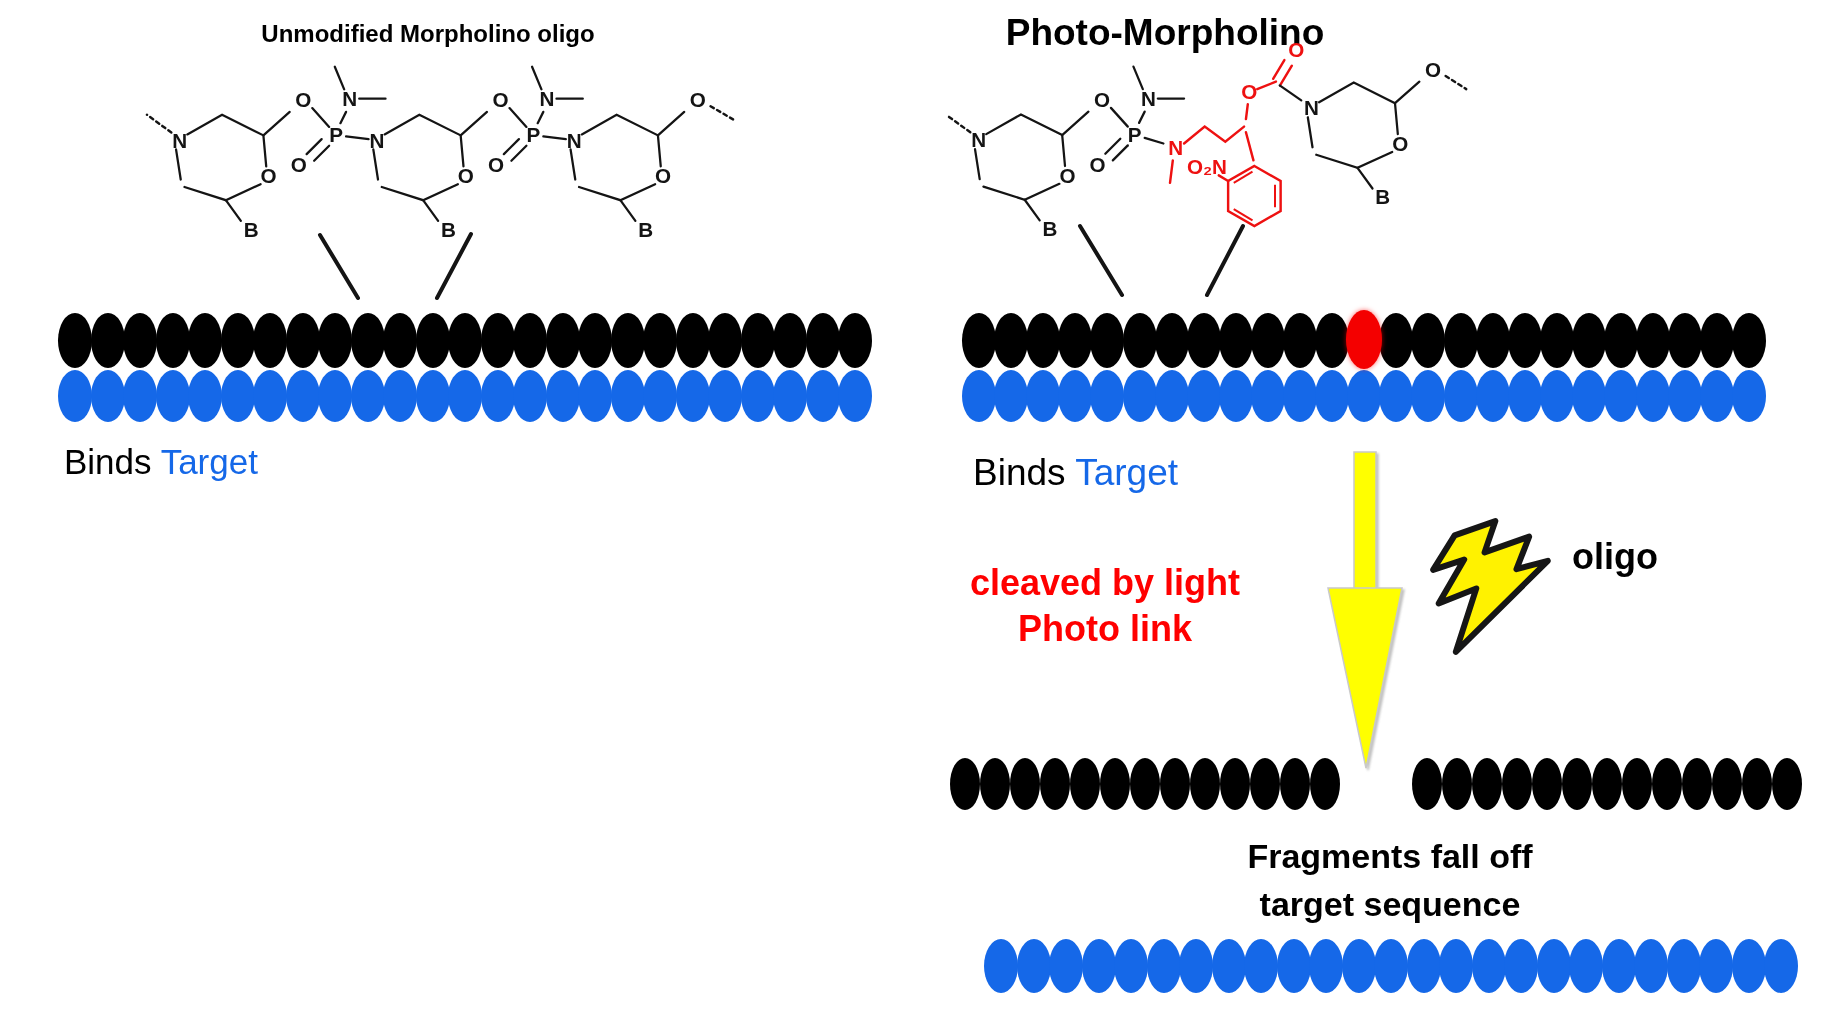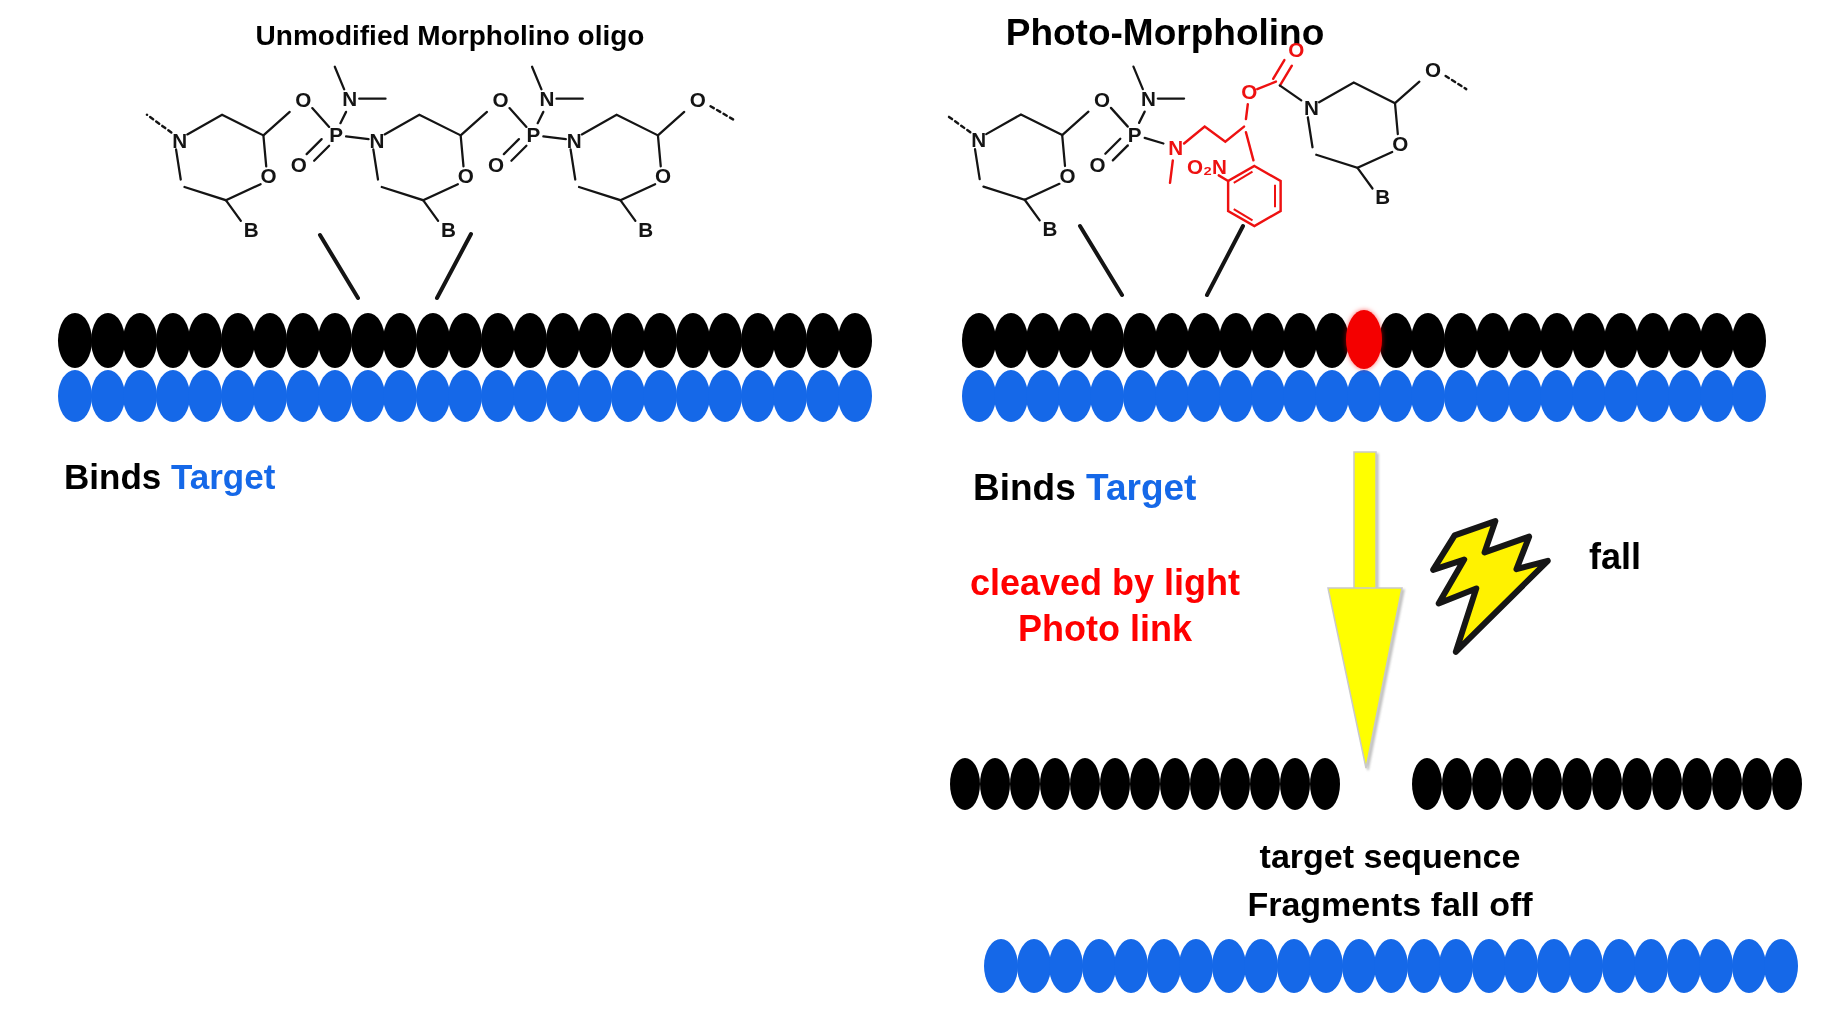--- a/index.html
+++ b/index.html
@@ -1,24 +1,24 @@
 <!DOCTYPE html>
 <html><head>
 <meta charset="utf-8">
 <style>
   html,body{margin:0;padding:0;background:#ffffff;}
   .canvas{position:relative;width:1837px;height:1010px;background:#ffffff;overflow:hidden;
           font-family:"Liberation Sans","DejaVu Sans",sans-serif;}
   .abs{position:absolute;}
   .title{font-weight:bold;color:#000;text-align:center;letter-spacing:0px;}
-  #title-left{left:140px;top:20px;width:620px;font-size:28px;}
+  #title-left{left:118px;top:20px;width:620px;font-size:24px;}
   #title-right{left:945px;top:12px;width:440px;font-size:37px;}
   .oval-row{position:absolute;}
   .oval{position:absolute;border-radius:50%;}
-  .binds{font-weight:bold;color:#000;white-space:nowrap;margin-top:15px;}
+  .binds{font-weight:normal;color:#000;white-space:nowrap;}
   #binds-left{left:64px;top:442px;font-size:35px;}
   #binds-right{left:973px;top:452px;font-size:37px;}
   .blue-text{color:#1568E8;}
   #photo-link{left:910px;top:560px;width:390px;text-align:center;color:#FF0000;
               font-weight:bold;font-size:36px;line-height:46px;}
   #nm-text{left:1505px;top:531px;width:220px;text-align:center;color:#000;
            font-weight:bold;font-size:36px;line-height:52px;}
   #fragments-text{left:1170px;top:832px;width:440px;text-align:center;color:#000;
                   font-weight:bold;font-size:34px;line-height:48px;}
   svg{overflow:visible;}
@@ -363,21 +363,21 @@
     <span>Binds</span>
     <span class="blue-text">Target</span>
   </div>
 
   <div class="abs" id="photo-link">
     <div>cleaved by light</div>
     <div>Photo link</div>
   </div>
 
   <div class="abs" id="nm-text">
-    <div>fall</div>
+    <div>oligo</div>
   </div>
 
   <div class="abs" id="fragments-text">
+    <div>Fragments fall off</div>
     <div>target sequence</div>
-    <div>Fragments fall off</div>
   </div>
 
 </div>
 
 </body></html>

